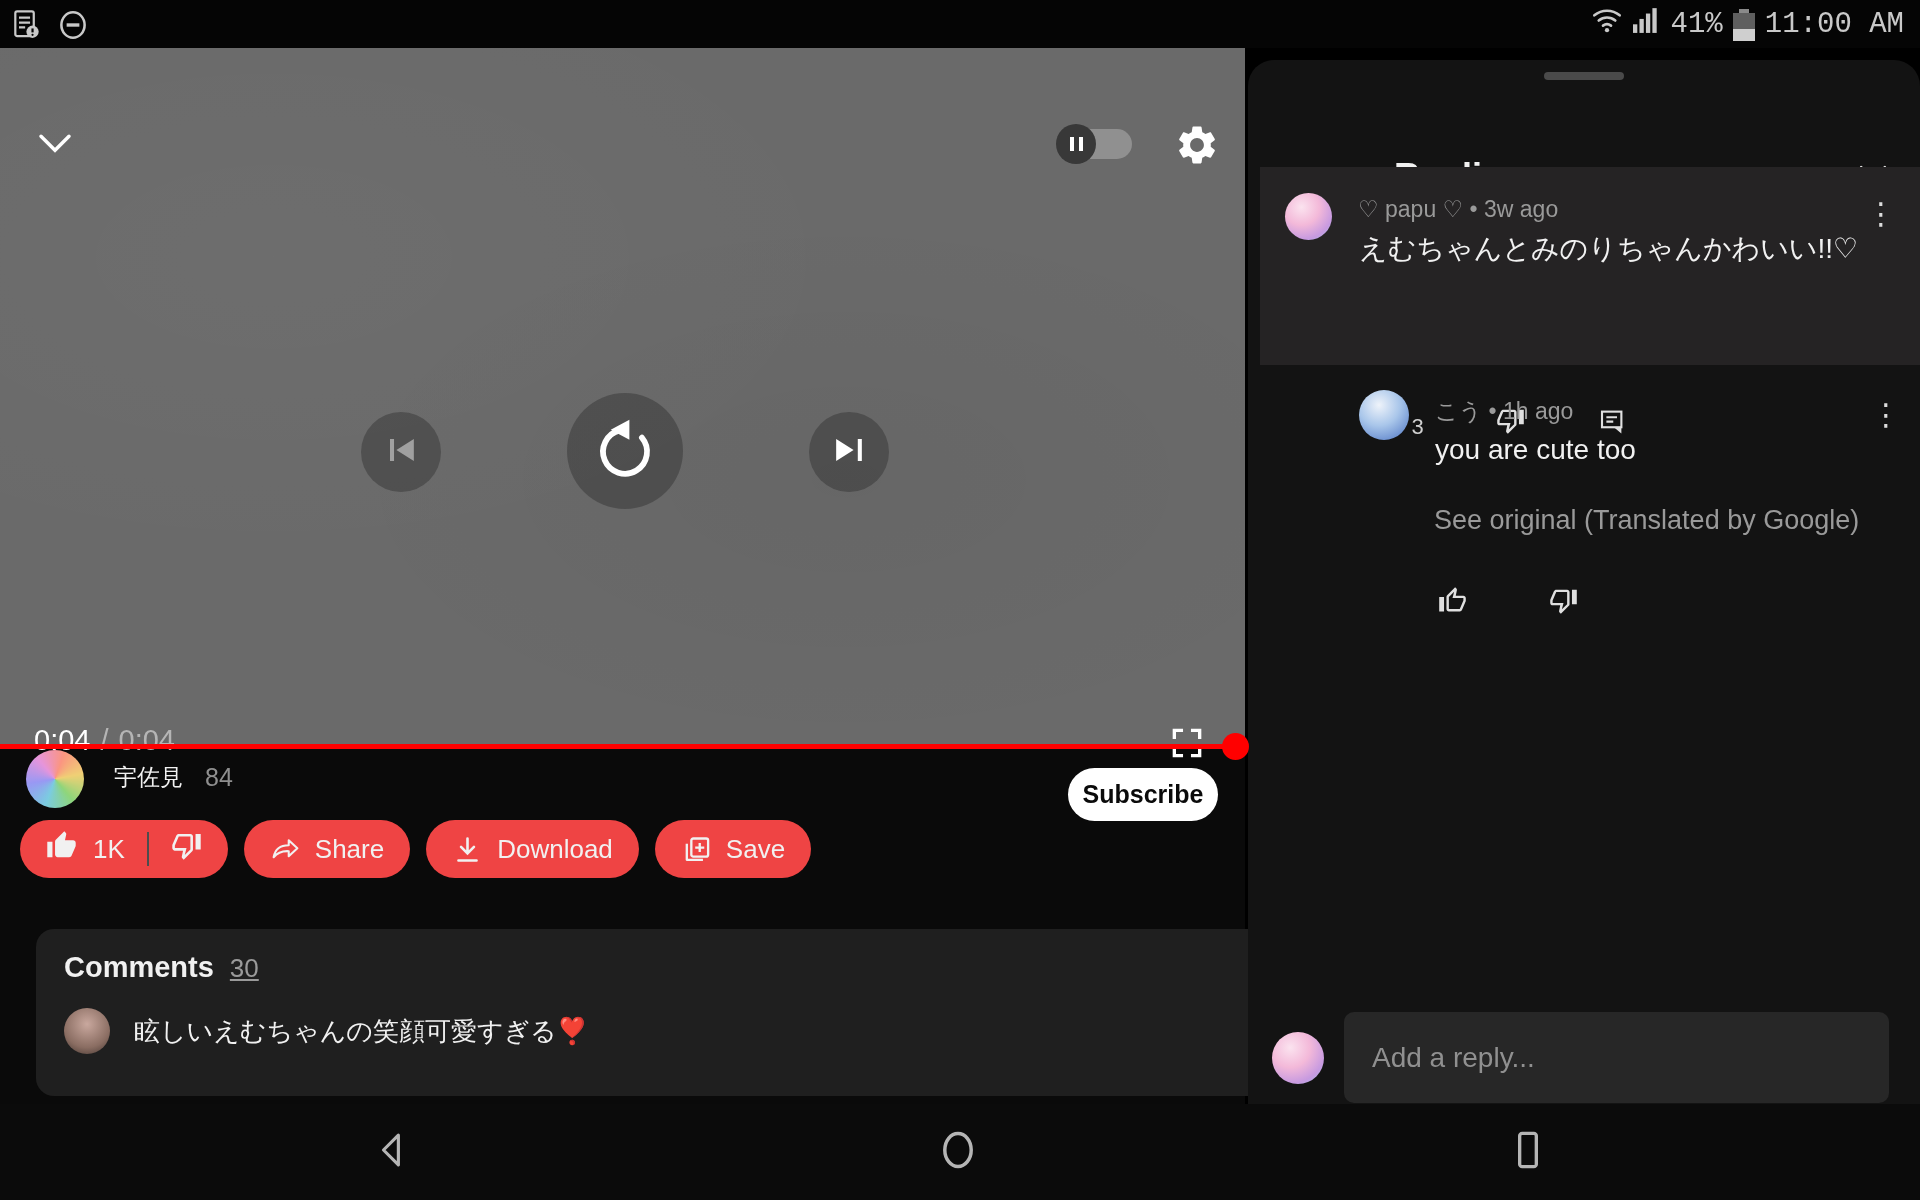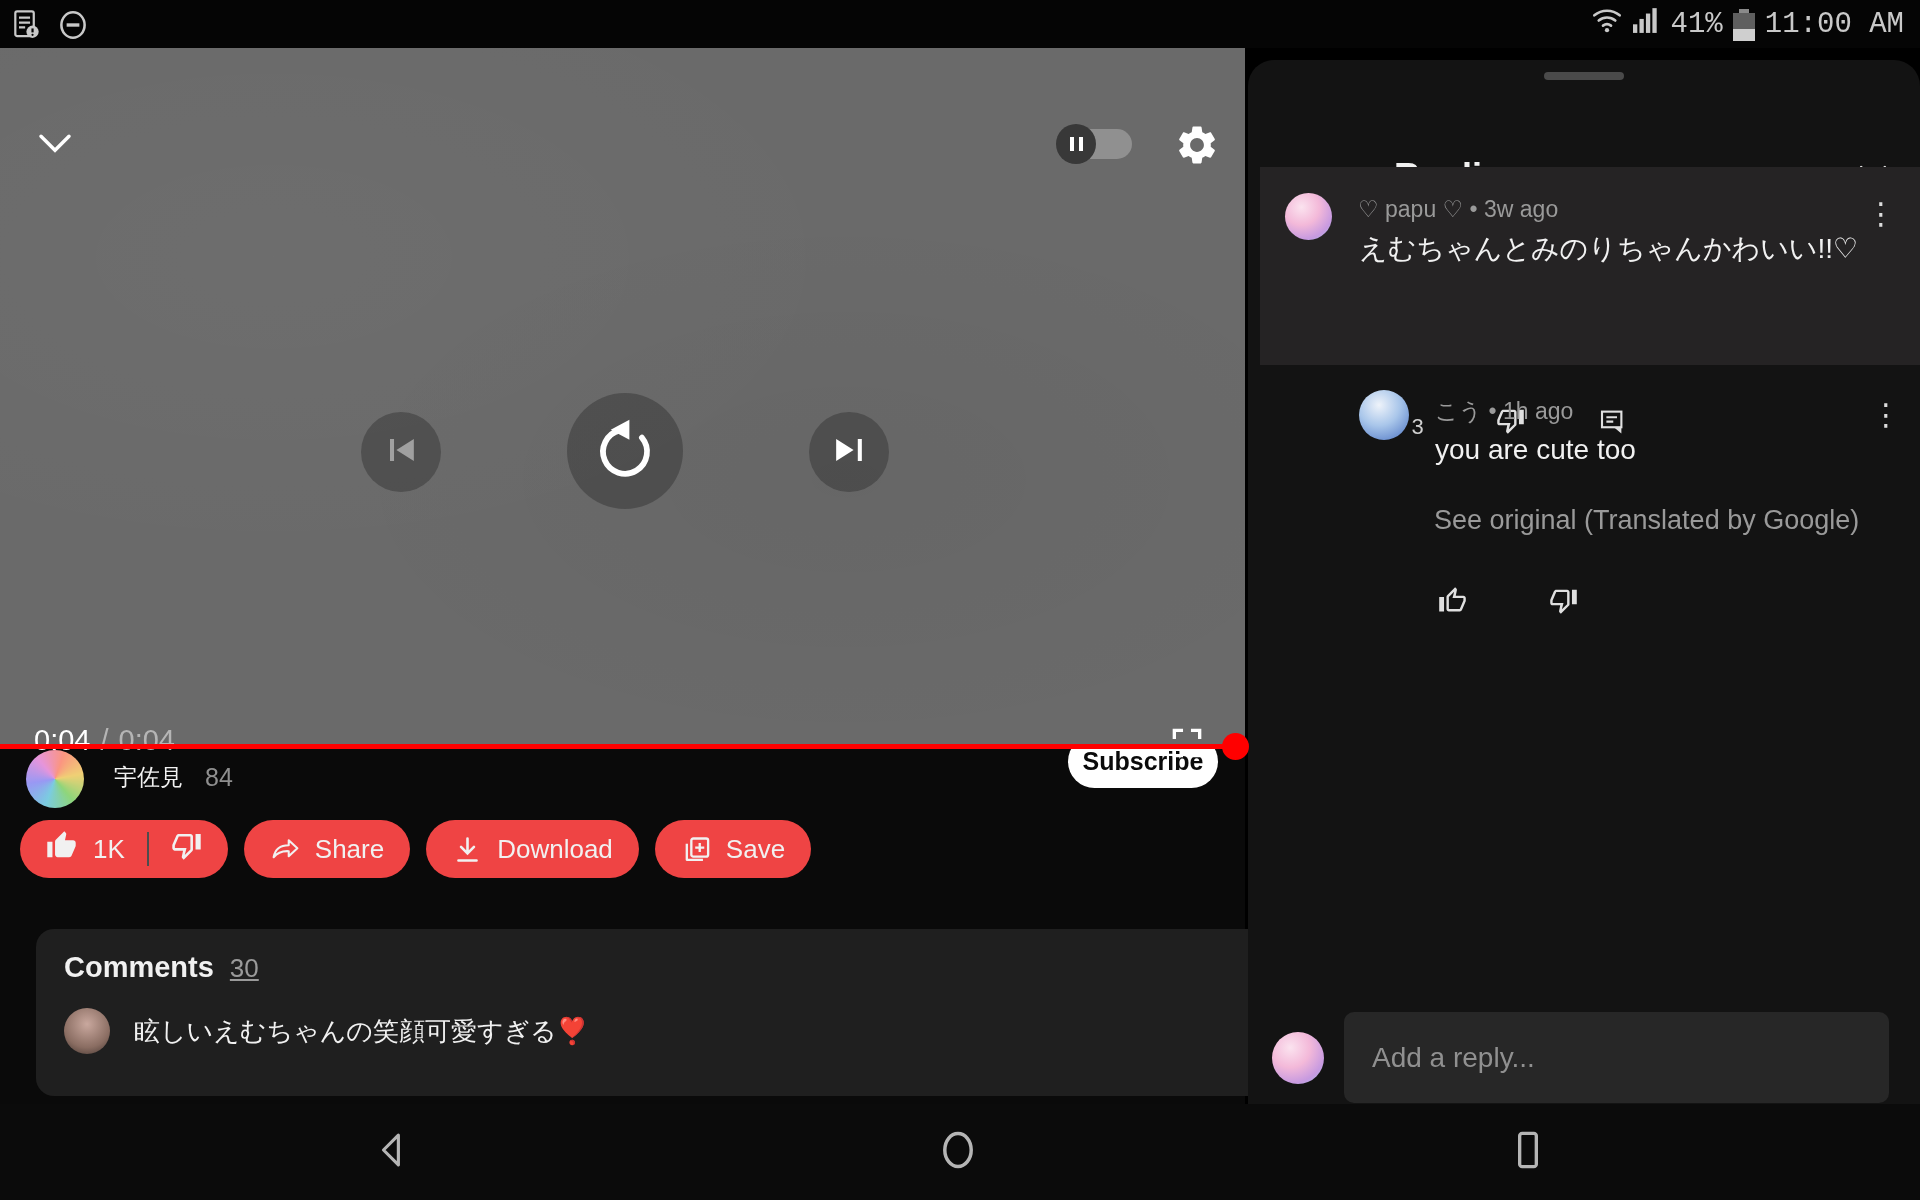--- a/index.html
+++ b/index.html
@@ -38,21 +38,21 @@
   .fullscreen { position:absolute; left:1168px; top:676px; width:38px; height:38px; }
   .progress { position:absolute; left:0; top:744px; width:1245px; height:5px; background:#f00; z-index:4; }
   .scrubber { position:absolute; left:1222px; top:733px; width:27px; height:27px; border-radius:50%; background:#f00; z-index:5; }
 
   .channel-row { position:absolute; left:0; top:744px; width:1245px; height:66px; display:flex; align-items:center; z-index:1; }
   .avatar { border-radius:50%; flex:none; }
   .av-channel { width:58px; height:58px; margin-left:26px; margin-top:4px;
     background: conic-gradient(from 20deg,#e89a8a,#e8d08a,#9ad08a,#8ac8d8,#9a9ae0,#d89ad0,#e89a8a); filter:saturate(1.3); }
   .channel-name { margin-left:30px; color:#f1f1f1; font-size:23px; }
   .channel-badge { margin-left:22px; color:#8f8f8f; font-size:25px; }
-  .subscribe { position:absolute; left:1068px; top:735px; width:150px; height:53px; border-radius:27px; background:#fff;
+  .subscribe { position:absolute; left:1068px; top:768px; width:150px; height:53px; border-radius:27px; background:#fff;
     display:flex; align-items:center; justify-content:center; color:#0a0a0a; font-size:25px; font-weight:700; z-index:1; }
 
   .actions-row { position:absolute; left:20px; top:820px; height:62px; display:flex; gap:16px; z-index:1; }
   .pill { height:58px; border-radius:31px; background:#ef4444; display:flex; align-items:center; padding:0 26px; color:#f1f1f1; font-size:26px; }
   .pill .ic { display:flex; align-items:center; }
   .pill .lbl { margin-left:14px; }
   .like-count { margin-left:16px; }
   .pill-div { width:2px; height:34px; background:#4d4d4d; margin:0 22px; }
 
   .comments-card { position:absolute; left:36px; top:929px; width:1368px; height:167px; background:#1f1f1f; border-radius:18px; padding:22px 28px; z-index:1; }

